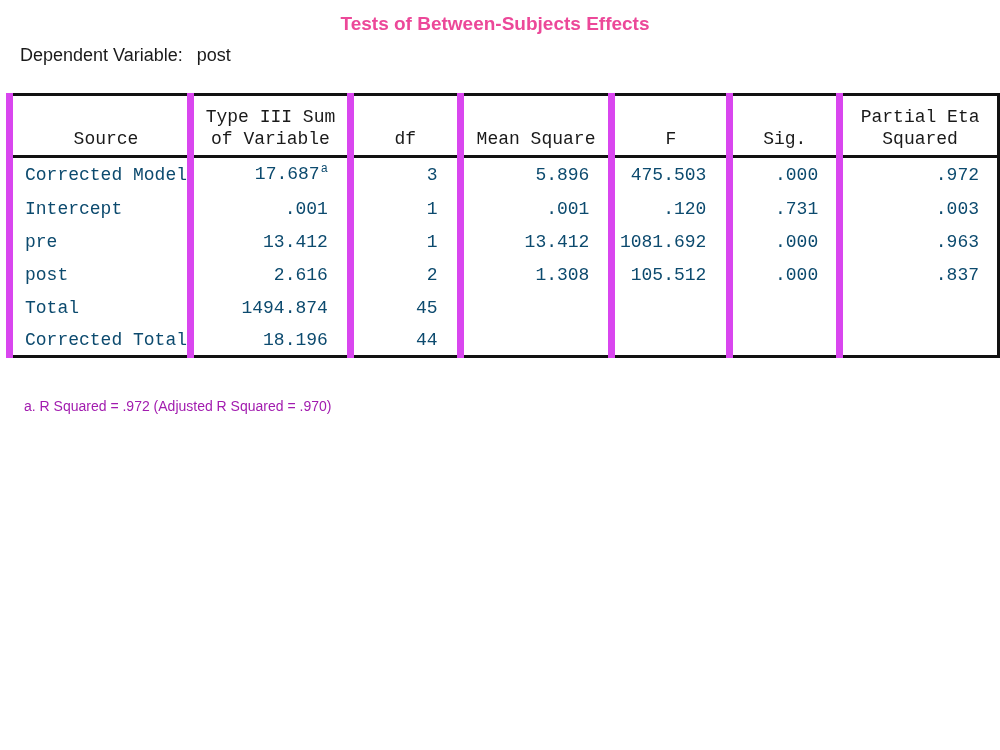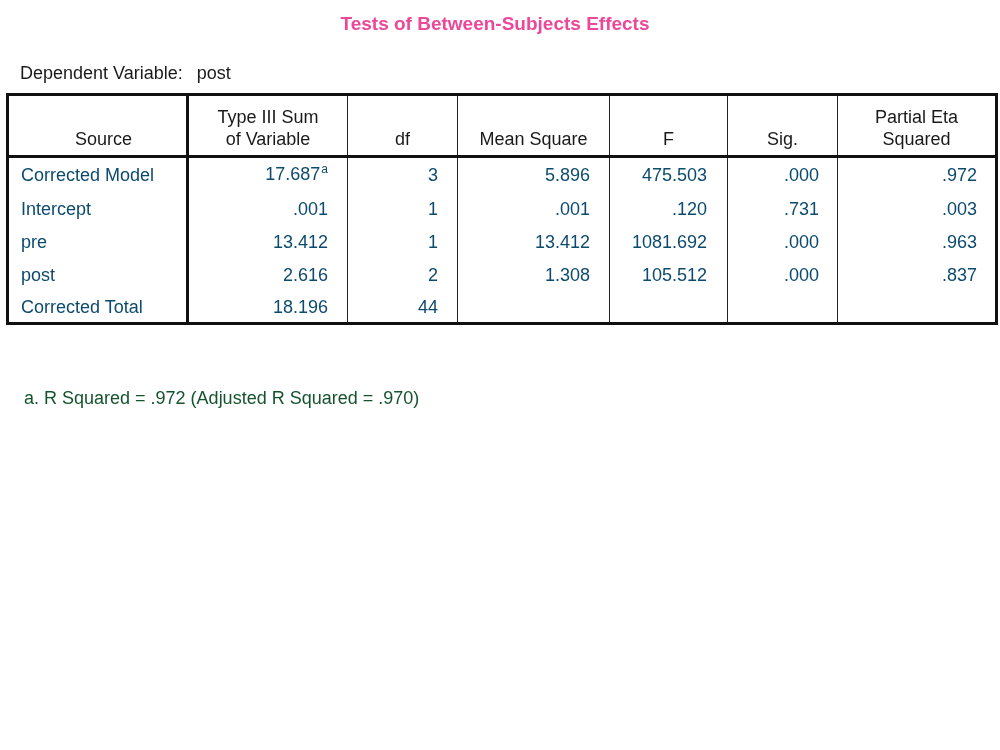--- a/index.html
+++ b/index.html
@@ -21,40 +21,41 @@
     width: 990px;
     top: 13px;
     text-align: center;
     font-weight: bold;
     font-size: 19px;
     color: #ec4899;
   }
   .depvar {
     position: absolute;
     left: 20px;
-    top: 63px;
+    top: 45px;
     font-size: 18px;
     color: #1a1a1a;
   }
   .depvar .dv-value {
     margin-left: 14px;
   }
   table.spss {
     position: absolute;
     left: 6px;
     top: 93px;
     border-collapse: collapse;
     border: 3px solid #111;
     font-size: 18px;
     table-layout: fixed;
   }
   table.spss th, table.spss td {
     padding: 0;
-    border-left: 1px solid #d946ef;
+    border-left: 7px solid #d946ef;
     border-right: 1px solid #222;
+    font-family: Liberation Mono, monospace;
   }
   table.spss th {
     font-weight: normal;
     text-align: center;
     vertical-align: bottom;
     height: 54px;
     padding-bottom: 5px;
     line-height: 22px;
     border-bottom: 3px solid #111;
     color: #1a1a1a;
@@ -86,23 +87,23 @@
   sup.fn {
     font-size: 12px;
     vertical-align: 0;
     position: relative;
     top: -7px;
     margin-left: 1px;
   }
   .footnote {
     position: absolute;
     left: 24px;
-    top: 388px;
-    font-size: 18px;
-    color: #14532d;
+    top: 398px;
+    font-size: 14px;
+    color: #a21caf;
   }
 </style>
 </head>
 <body>
 
 <div class="title">Tests of Between-Subjects Effects</div>
 
 <div class="depvar">
   <span>Dependent Variable:</span><span class="dv-value">post</span>
 </div>
@@ -164,20 +165,29 @@
     </tr>
     <tr>
       <td class="src">post</td>
       <td>2.616</td>
       <td>2</td>
       <td>1.308</td>
       <td class="col-f">105.512</td>
       <td class="col-sig">.000</td>
       <td class="col-eta">.837</td>
     </tr>
+    <tr>
+      <td class="src">Total</td>
+      <td>1494.874</td>
+      <td>45</td>
+      <td></td>
+      <td class="col-f"></td>
+      <td class="col-sig"></td>
+      <td class="col-eta"></td>
+    </tr>
     <tr class="last">
       <td class="src">Corrected Total</td>
       <td>18.196</td>
       <td>44</td>
       <td></td>
       <td class="col-f"></td>
       <td class="col-sig"></td>
       <td class="col-eta"></td>
     </tr>
   </tbody>

